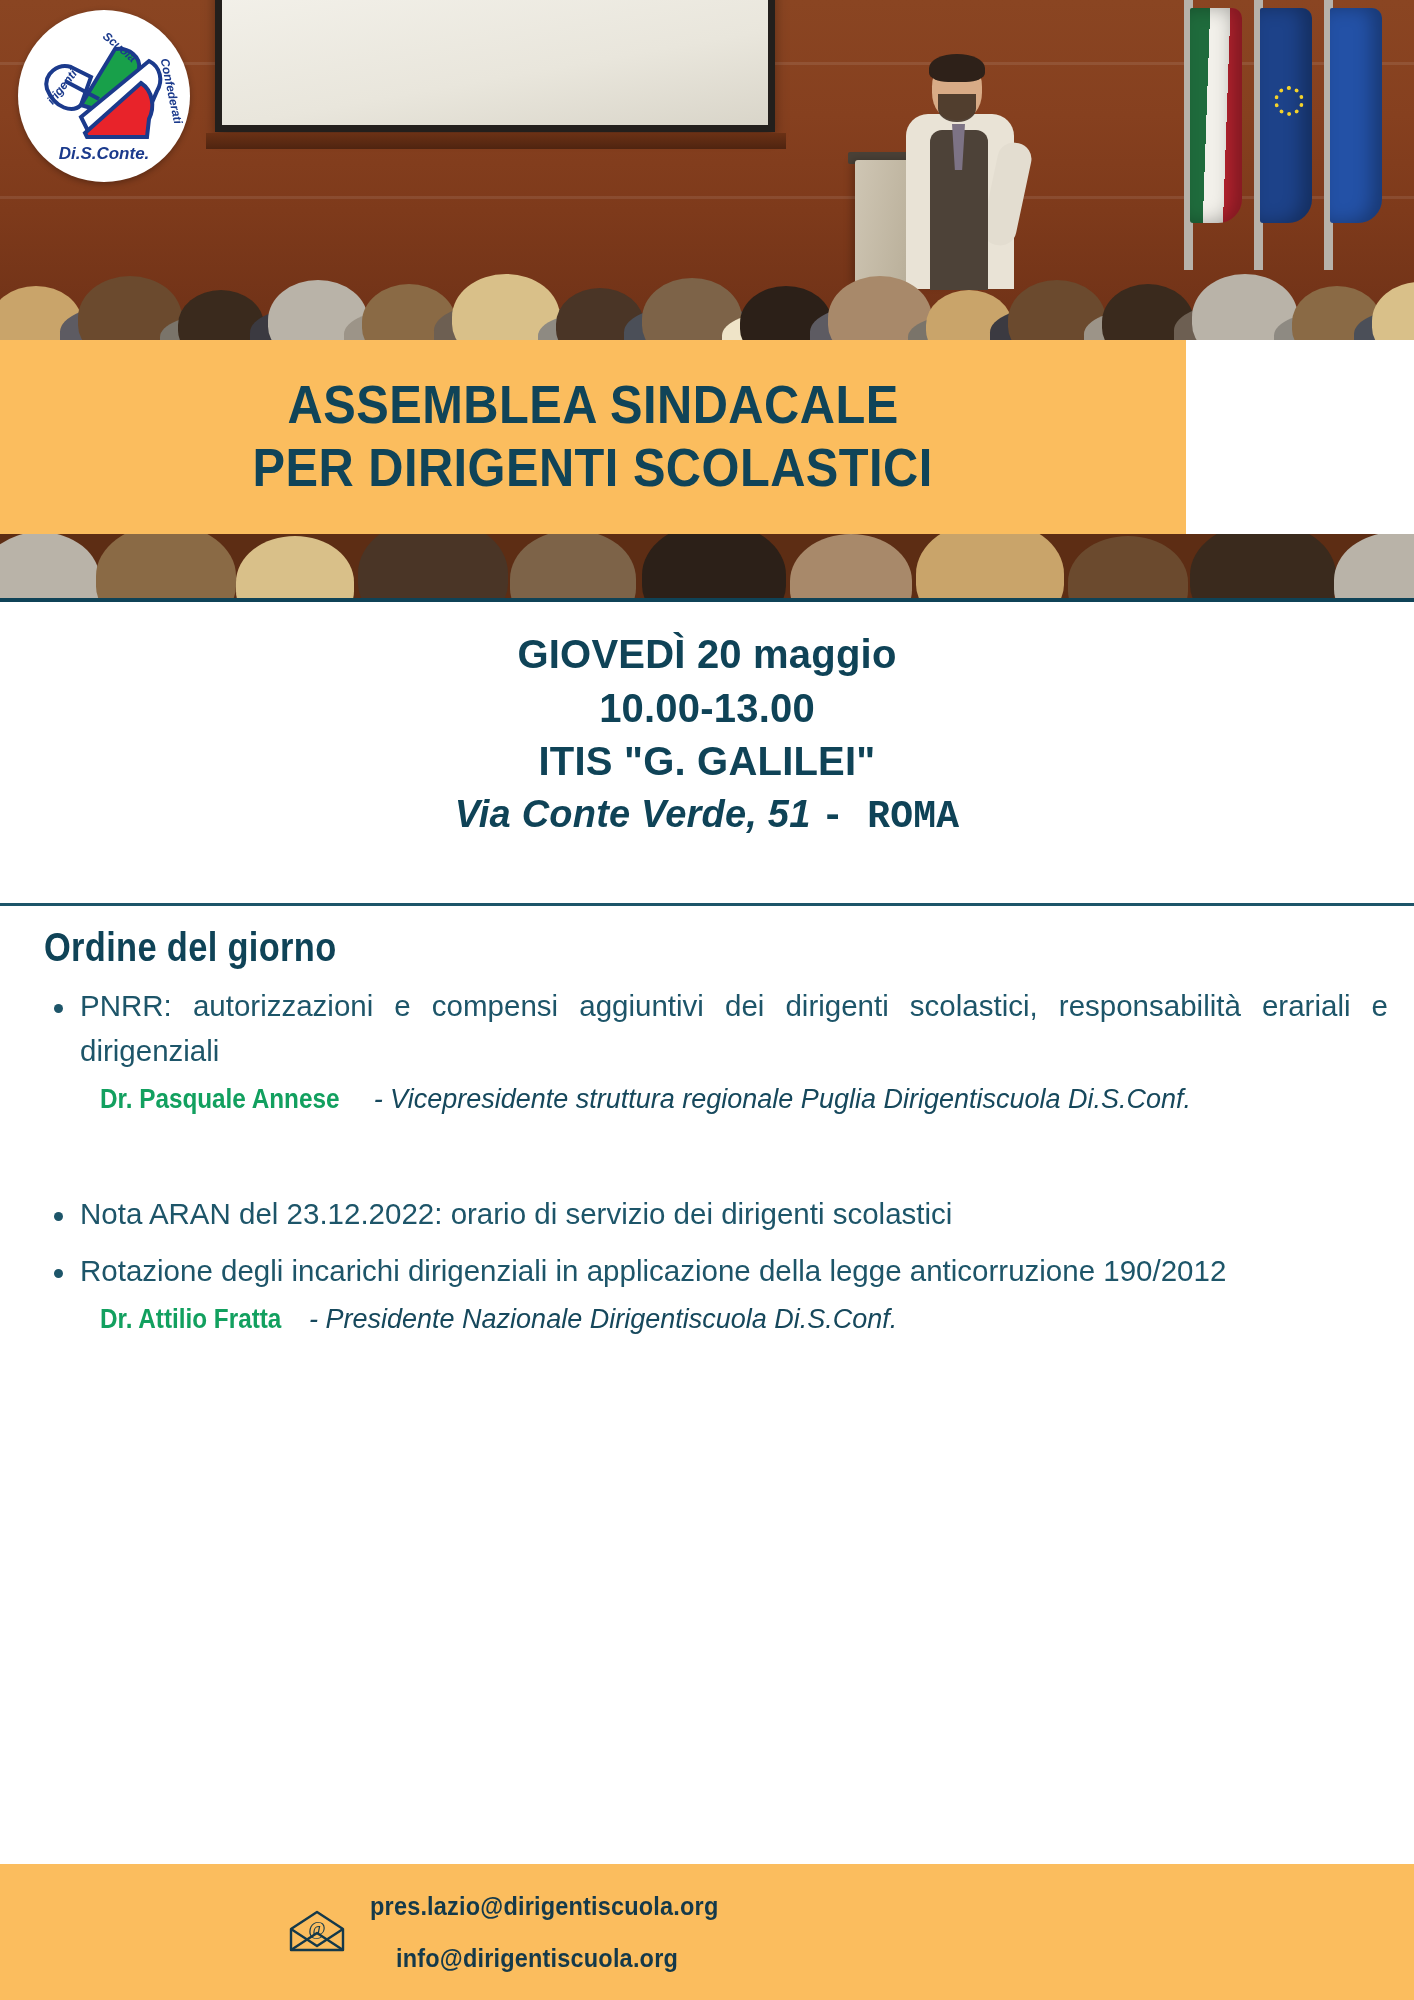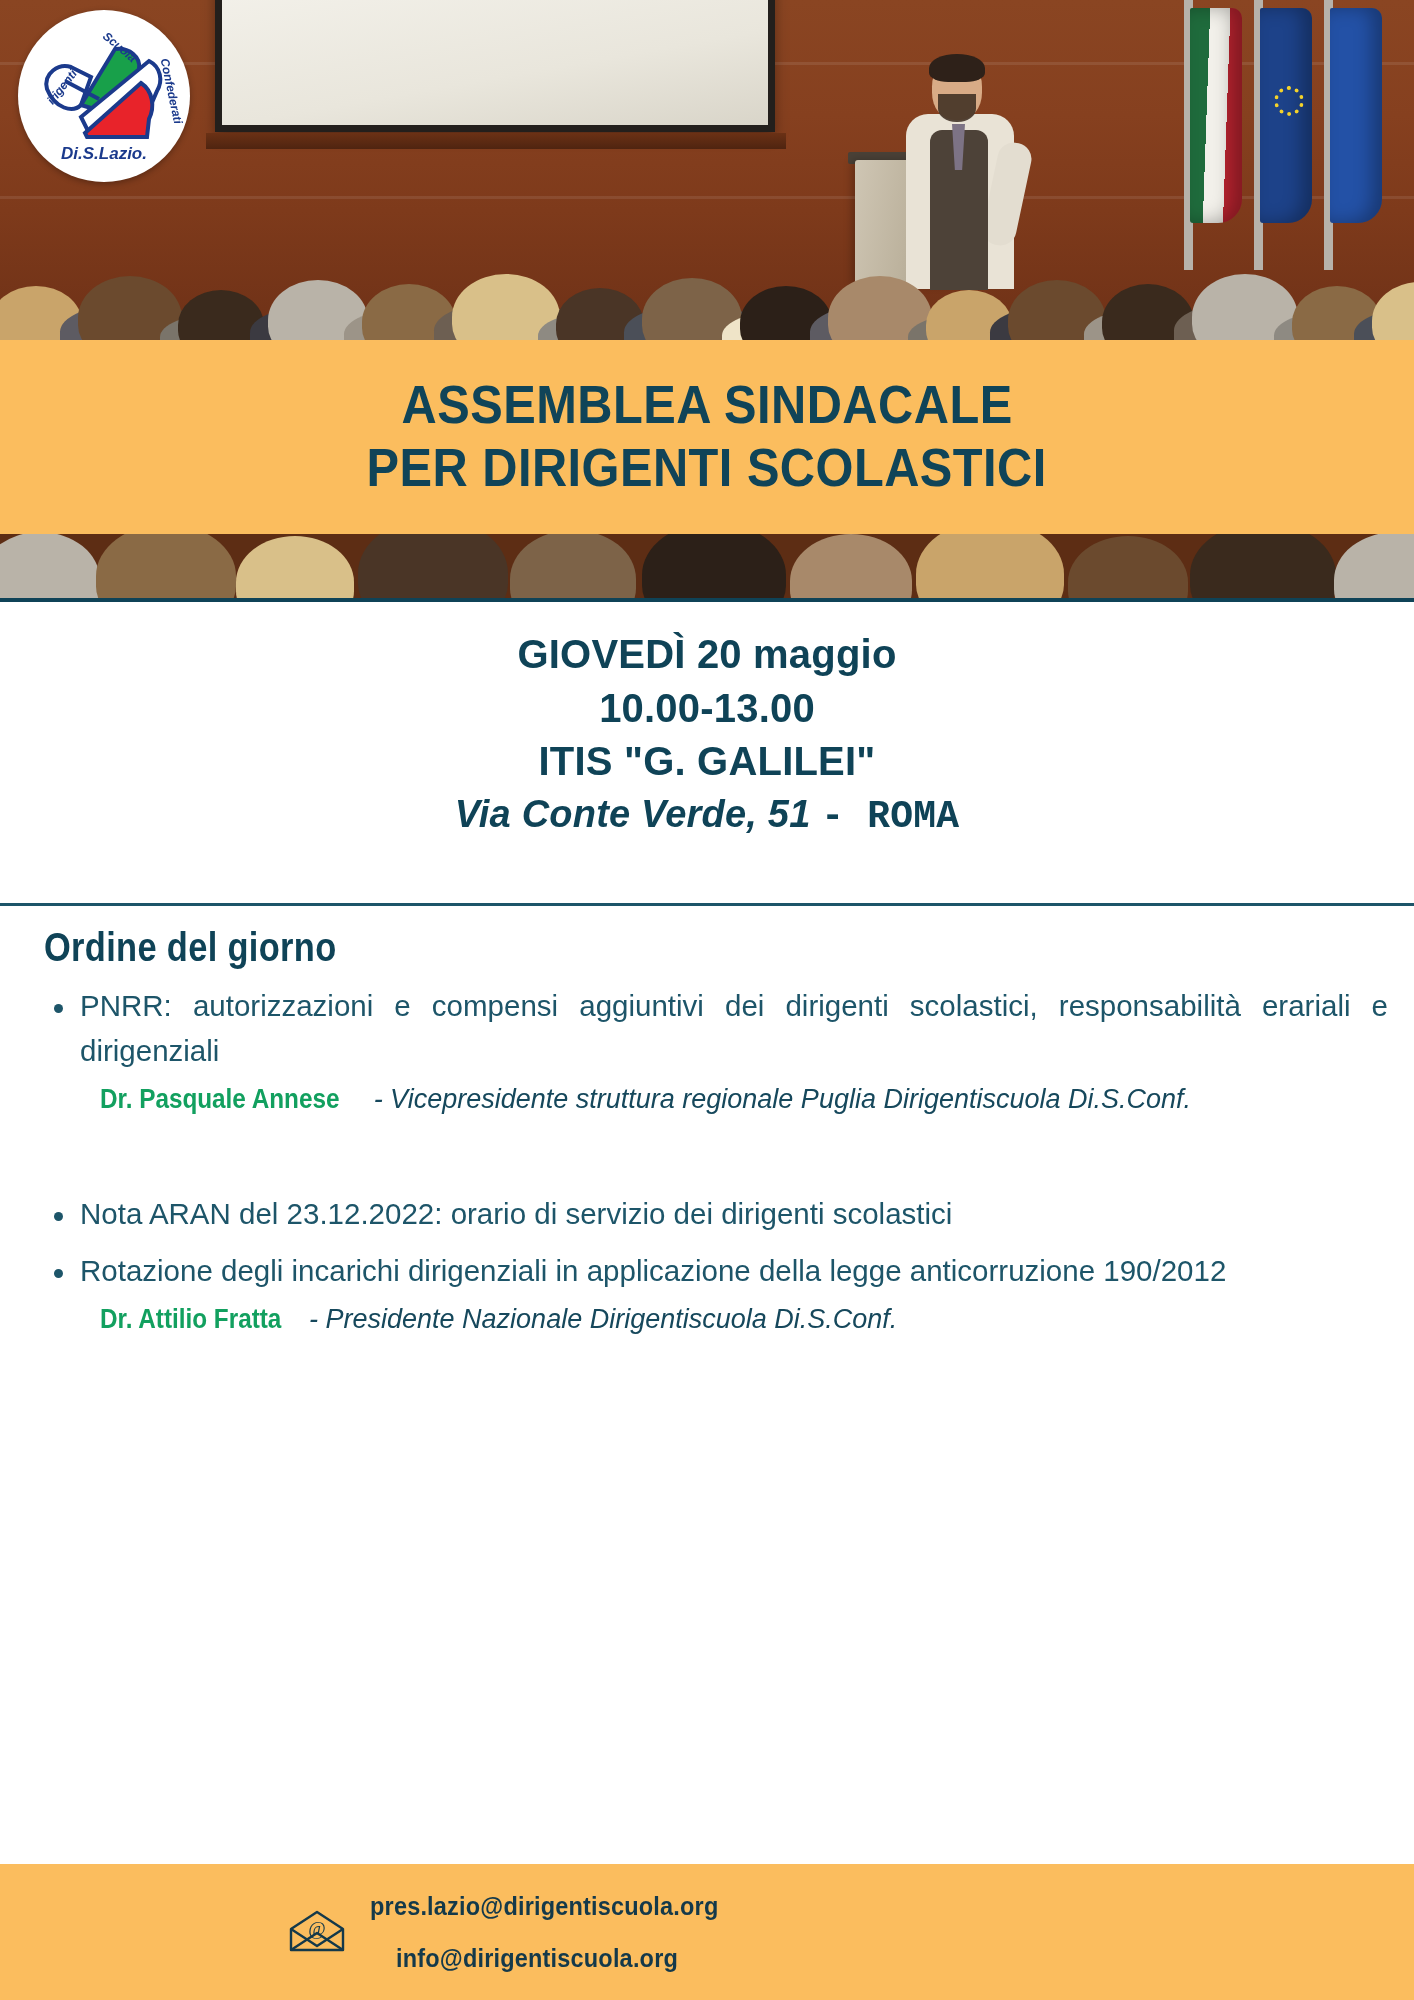--- a/index.html
+++ b/index.html
@@ -122,21 +122,21 @@
   .head {
     position: absolute; bottom: -20px; border-radius: 50% 50% 42% 42%;
   }
   .shoulder {
     position: absolute; bottom: -24px; border-radius: 46% 46% 0 0;
   }
 
   
   .title-bar {
     position: absolute; left: 0; top: 340px;
-    width: 1414px; height: 194px;
+    width: 1186px; height: 194px;
     background: #fbbd5e;
     display: flex; flex-direction: column;
     align-items: center; justify-content: center;
   }
   .title-line {
     color: #104458;
     font-family: "Liberation Sans", sans-serif;
     font-weight: bold;
     font-size: 53px;
     letter-spacing: 0.5px;
@@ -355,21 +355,21 @@
     <svg width="150" height="150" viewBox="0 0 150 150">
       <path d="M18 68 C14 52 30 42 42 46 L62 56 L52 84 C44 92 26 88 18 68 Z" fill="#ffffff" stroke="#1b3a8c" stroke-width="4"></path>
       <path d="M52 84 L86 28 C100 26 112 36 110 48 L92 96 Z" fill="#18a04a" stroke="#1b3a8c" stroke-width="4"></path>
       <path d="M52 96 L120 40 C132 46 134 60 128 70 L110 112 L60 112 Z" fill="#ffffff" stroke="#1b3a8c" stroke-width="4"></path>
       <path d="M56 112 L112 62 C124 70 126 86 120 98 L118 116 L58 116 Z" fill="#e8232a" stroke="#1b3a8c" stroke-width="4"></path>
       <path d="M36 60 L70 78" stroke="#1b3a8c" stroke-width="4" fill="none"></path>
     </svg>
     <span class="logo-word lw-dirigenti">irigenti</span>
     <span class="logo-word lw-scuola">Scuola</span>
     <span class="logo-word lw-conf">Confederati</span>
-    <span class="logo-caption">Di.S.Lazio.</span>
+    <span class="logo-caption">Di.S.Conte.</span>
   </div>
 
   <div class="title-bar">
     <div class="title-line">ASSEMBLEA SINDACALE</div>
     <div class="title-line">PER DIRIGENTI SCOLASTICI</div>
   </div>
 
   <div class="photo-strip" id="audience-strip">
       <div class="head2" style="left: -20px; bottom: -30px; width: 120px; height: 96px; background: rgb(185, 179, 168);"></div>
       <div class="head2" style="left: 96px; bottom: -30px; width: 140px; height: 104px; background: rgb(138, 106, 69);"></div>

